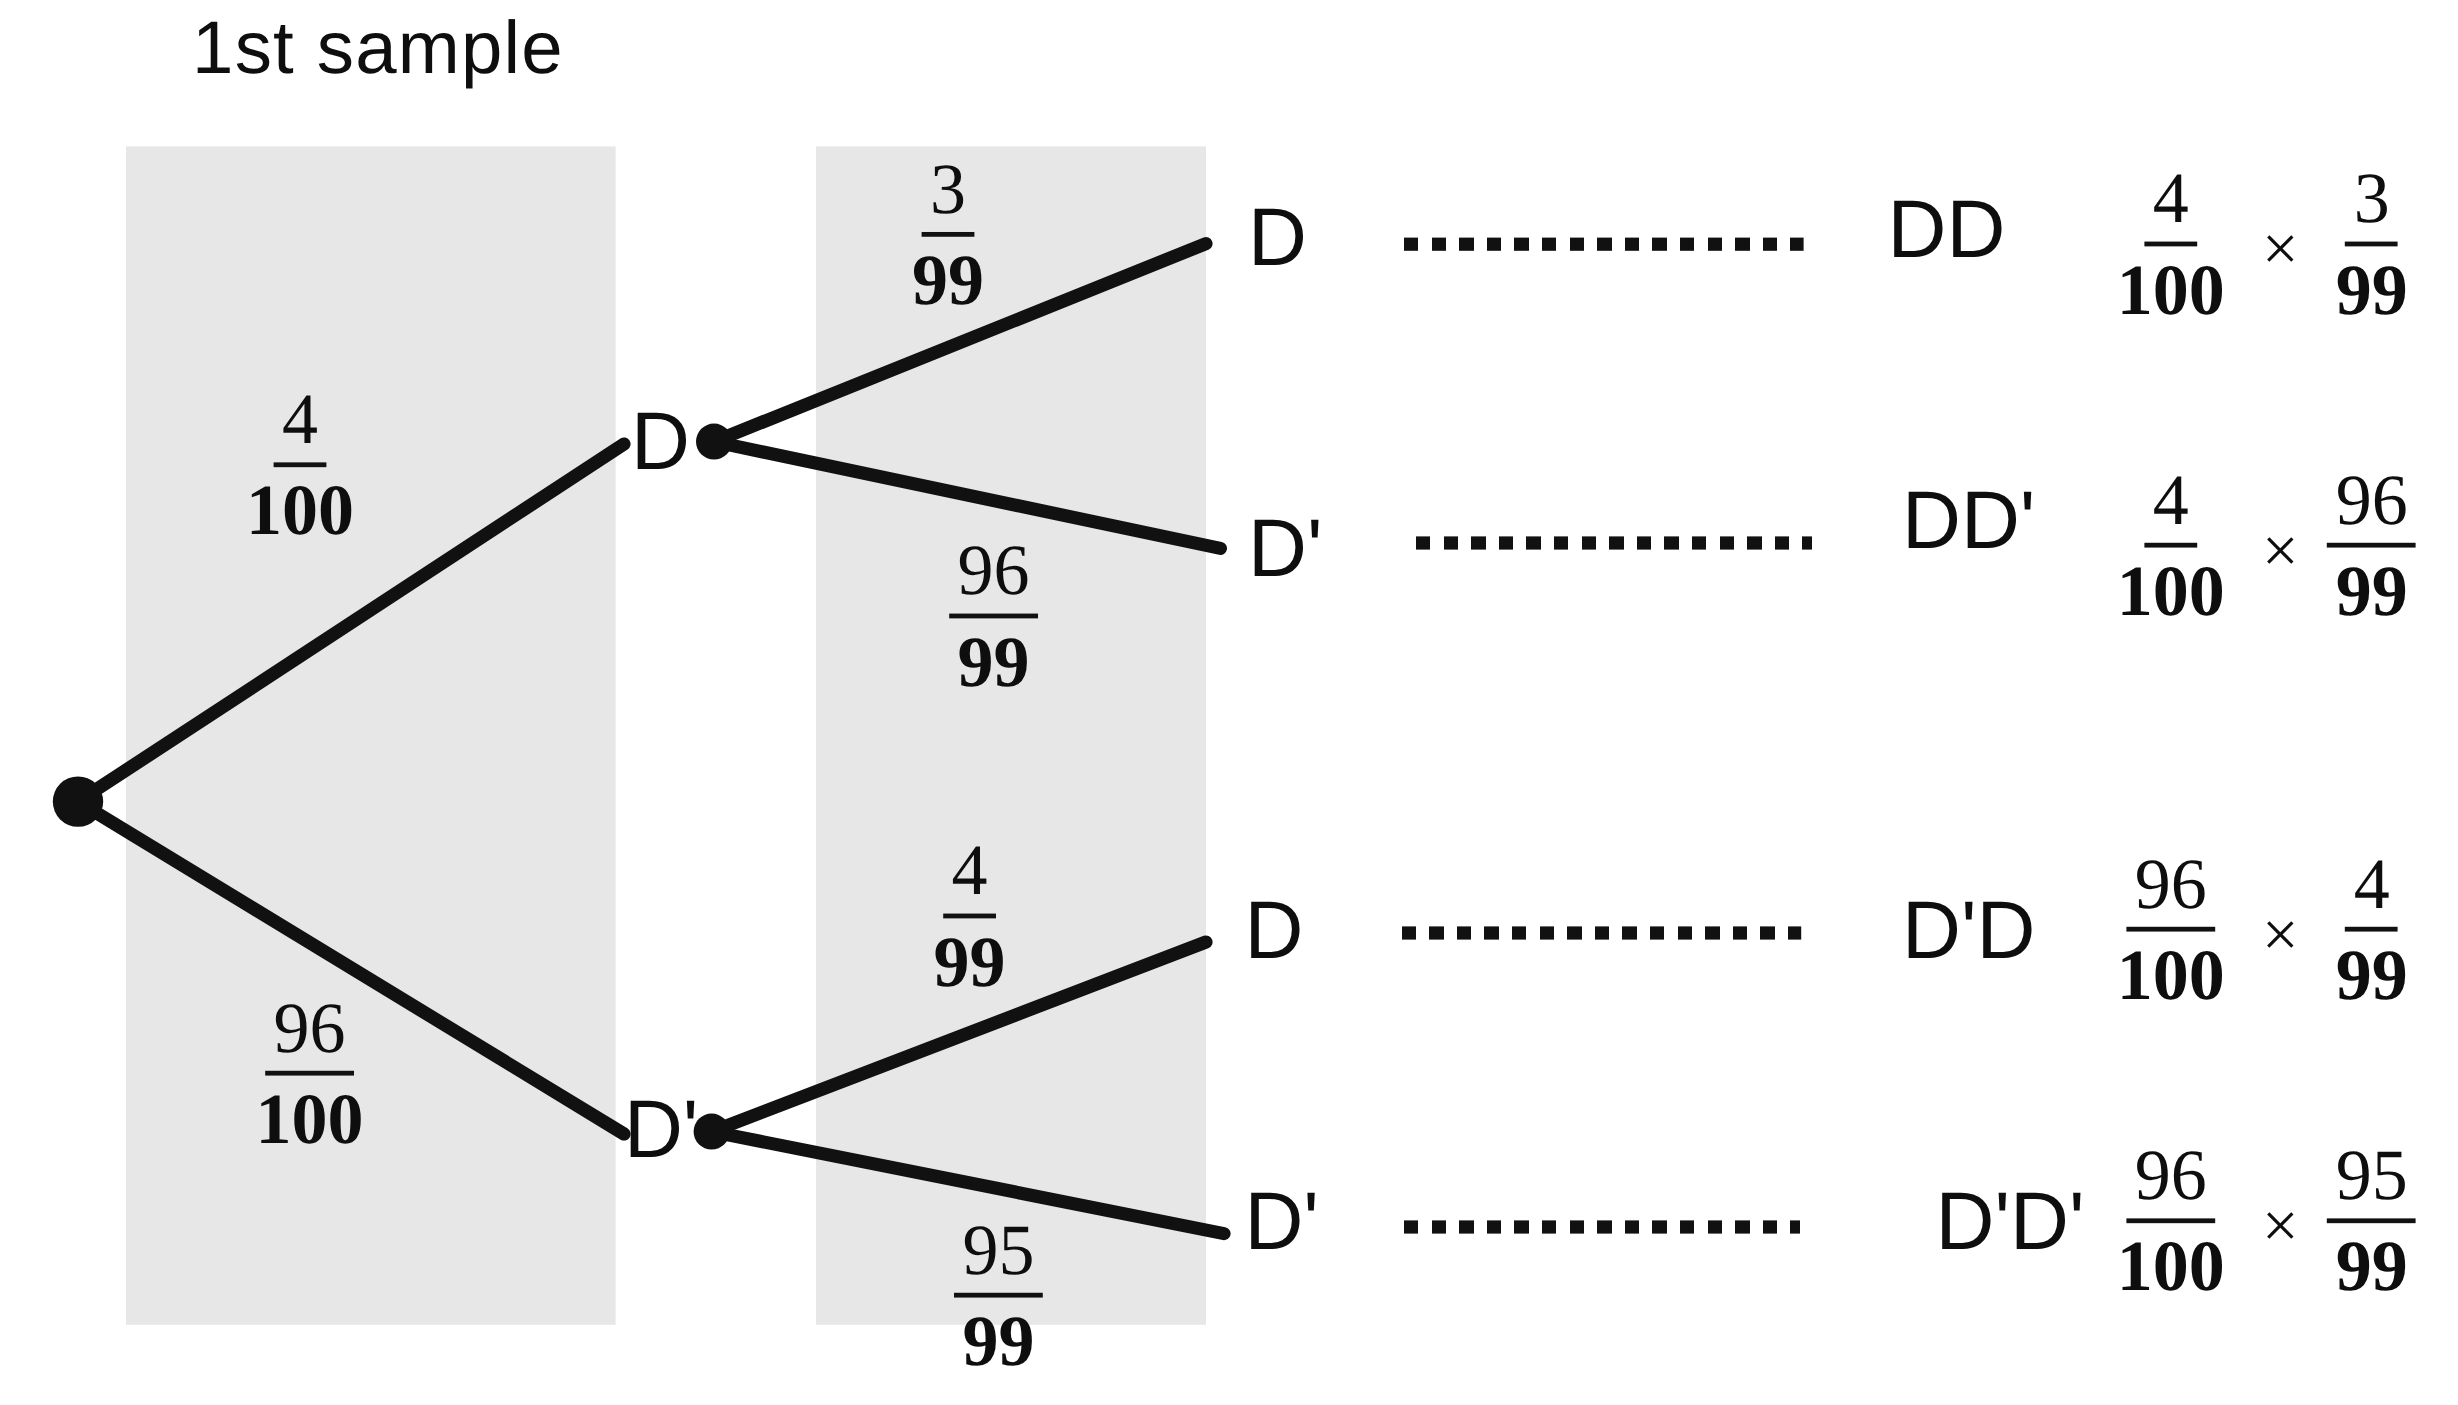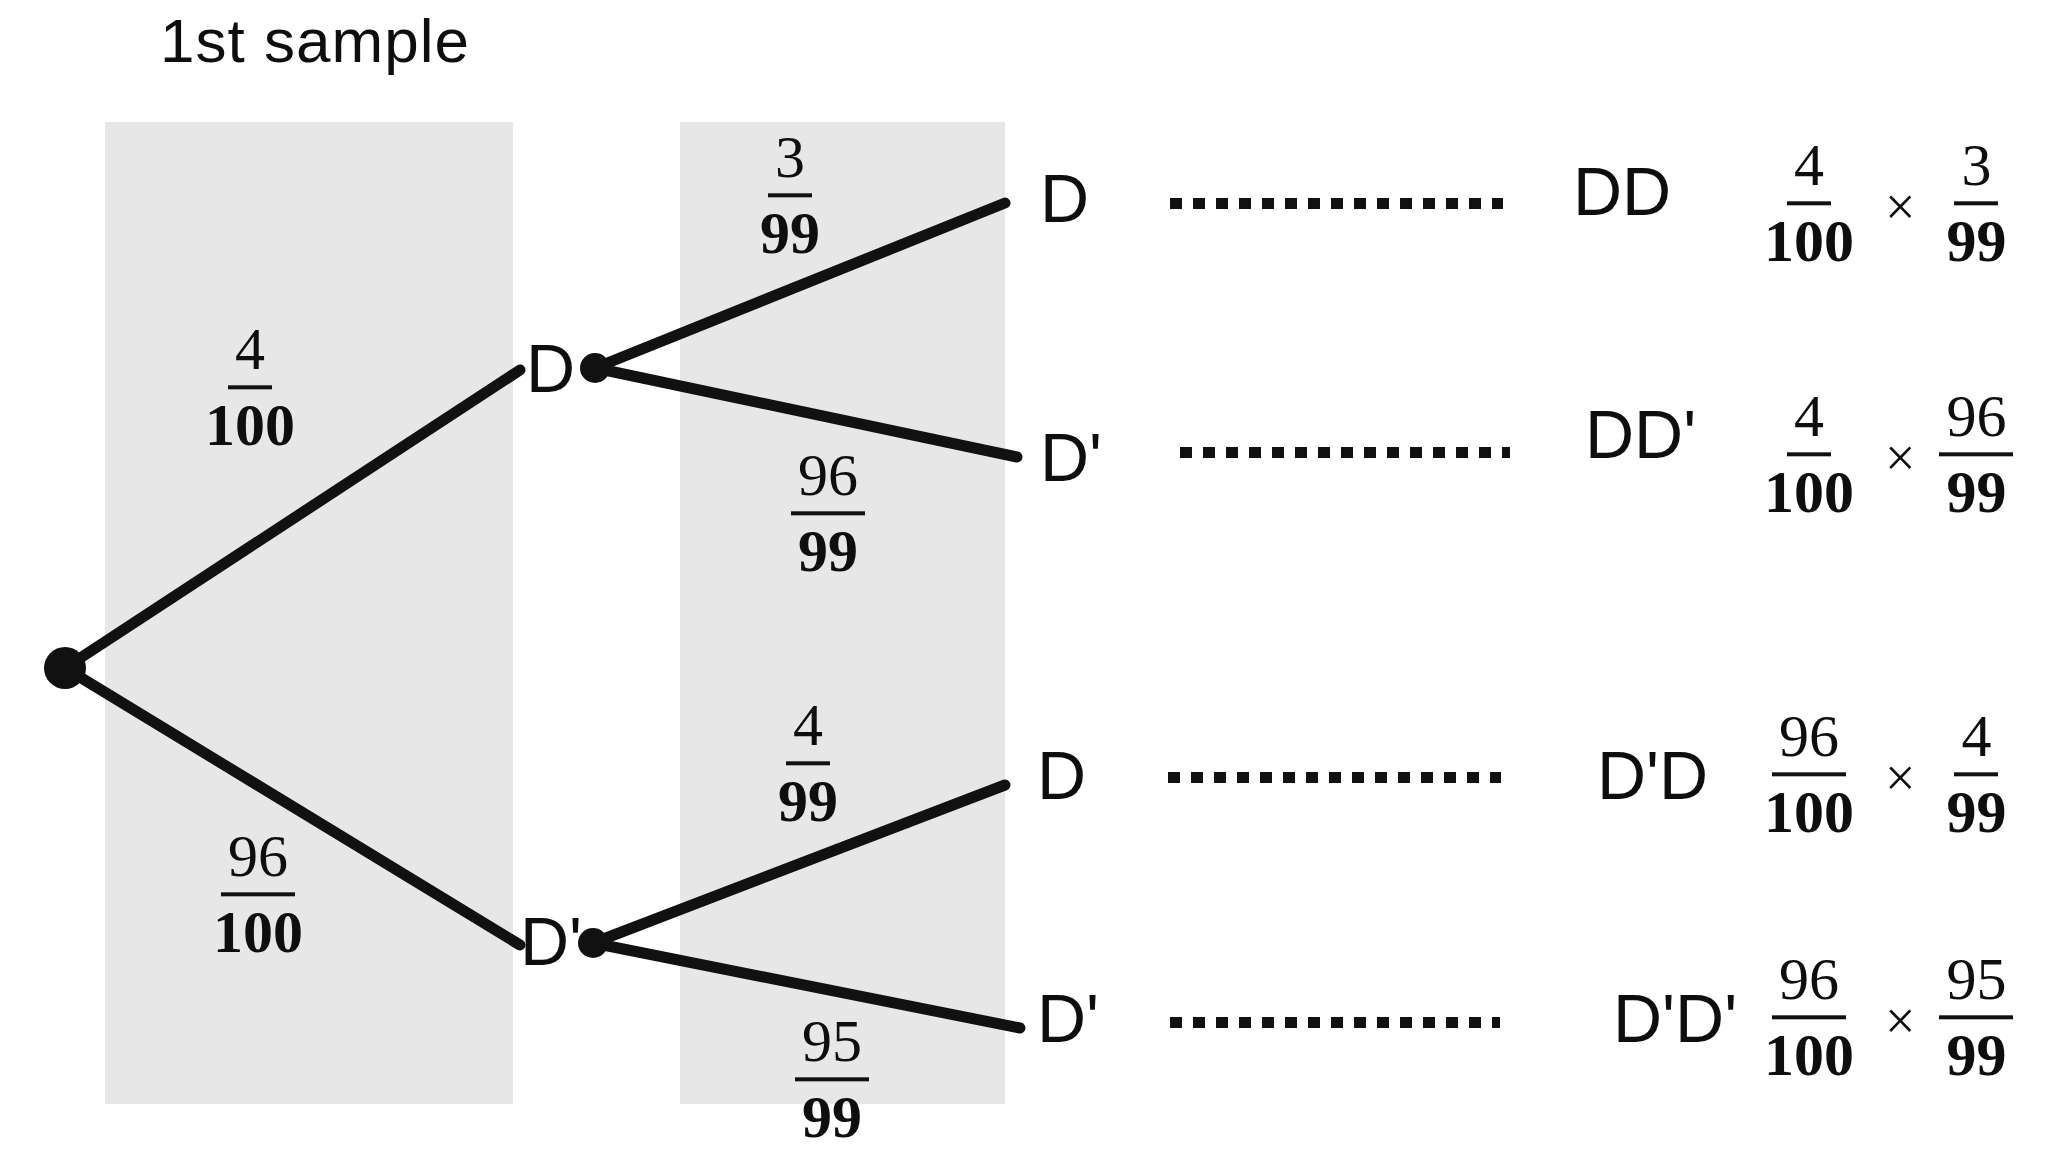--- a/index.html
+++ b/index.html
@@ -150,21 +150,21 @@
   <div class="leaf-label" style="left:1037px;top:775px;">D</div>
   <div class="leaf-label" style="left:1037px;top:1018px;">D'</div>
 
   <div class="dots" style="left:1170px;top:198px;width:333px;"></div>
   <div class="dots" style="left:1180px;top:447px;width:330px;"></div>
   <div class="dots" style="left:1168px;top:772px;width:333px;"></div>
   <div class="dots" style="left:1170px;top:1017px;width:330px;"></div>
 
   <div class="outcome-label" style="left:1573px;top:191px;">DD</div>
   <div class="outcome-label" style="left:1585px;top:434px;">DD'</div>
-  <div class="outcome-label" style="left:1585px;top:775px;margin-left:12px;">D'D</div>
+  <div class="outcome-label" style="left:1585px;top:775px;">D'D</div>
   <div class="outcome-label" style="left:1585px;top:1018px;margin-left:28px;">D'D'</div>
 
   <div class="product" style="left:1757px;top:204px;">
     <span class="frac">
       <span class="num">4</span>
       <span class="den">100</span>
     </span>
     <span class="times">×</span>
     <span class="frac">
       <span class="num">3</span>

